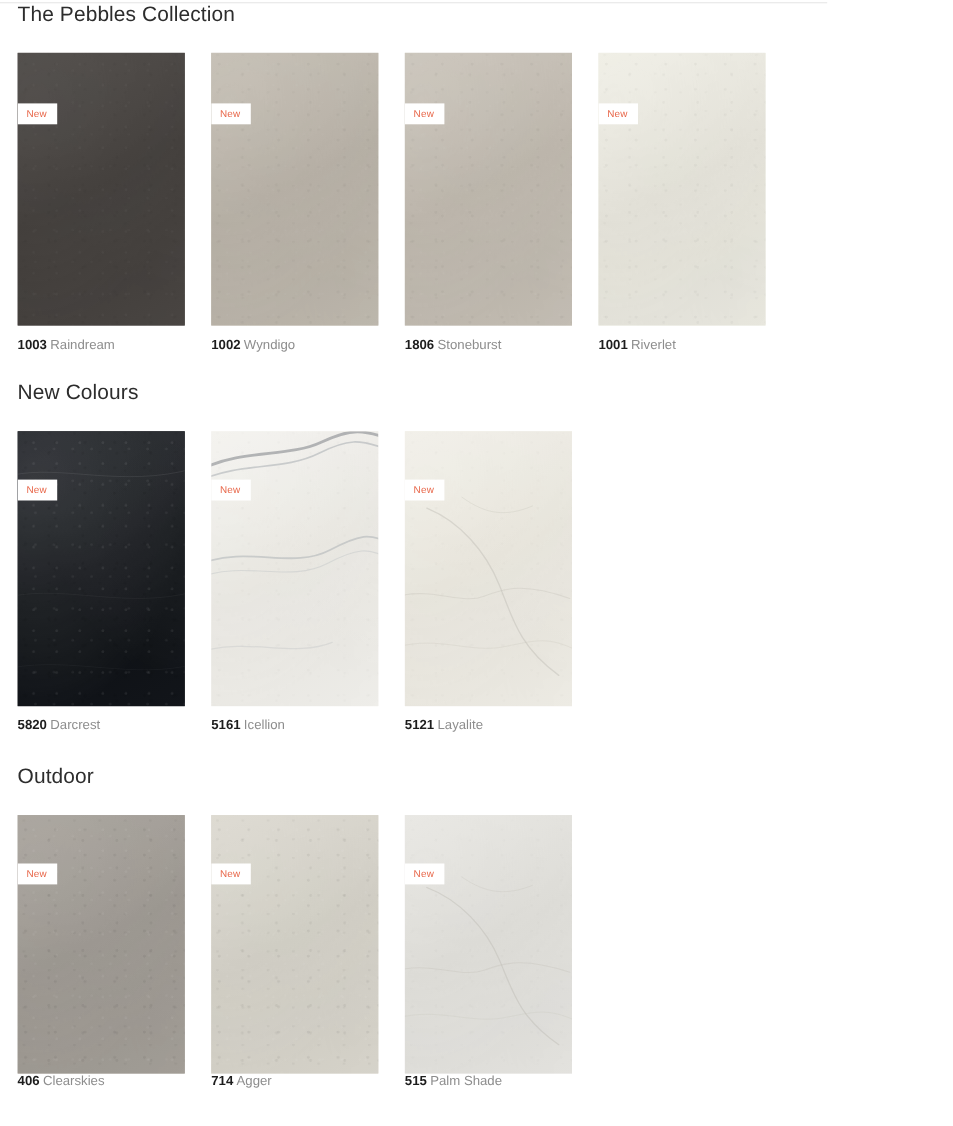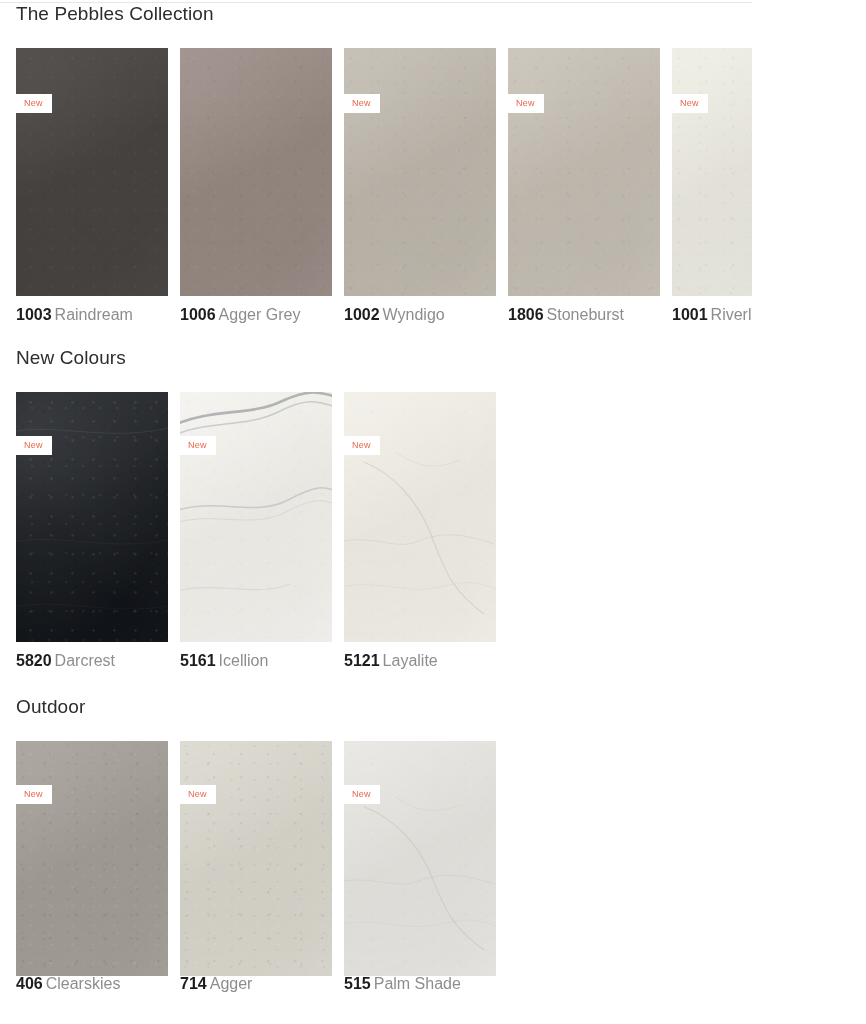--- a/index.html
+++ b/index.html
@@ -33,21 +33,21 @@
     font-size: 19px;
     font-weight: 400;
     color: #2d2d2d;
     letter-spacing: 0.1px;
     margin: 0;
     line-height: 1;
   }
   .grid {
     display: flex;
     flex-wrap: nowrap;
-    gap: 12px;
+    gap: 24px;
     align-items: flex-end;
   }
   .swatch-cell {
     width: 152px;
     flex: 0 0 152px;
   }
   .tile {
     position: relative;
     width: 152px;
     overflow: hidden;
@@ -66,21 +66,21 @@
     font-size: 9px;
     font-weight: 400;
     line-height: 1;
     padding: 5px 9px 5px 8px;
     letter-spacing: 0.2px;
     z-index: 5;
     white-space: nowrap;
   }
   .caption {
     font-family: "Liberation Sans", sans-serif;
-    font-size: 16px;
+    font-size: 12px;
     line-height: 1;
     color: #8d8d8d;
     white-space: nowrap;
   }
   .caption .code {
     color: #1d1d1d;
     font-weight: 700;
     margin-right: 3px;
   }
 
@@ -140,29 +140,20 @@
           <div class="tile" style="background: rgb(75, 71, 68);">
             <div class="tile-inner" style="background: linear-gradient(152deg, rgb(75, 71, 68) 0%, rgb(63, 59, 56) 48%, rgb(75, 71, 68) 100%);">
               <div class="tex-mottle" style="opacity: 0.3;"></div>
               <div class="tex-grain" style="opacity: 0.35;"></div>
             </div>
             <span class="badge" style="color: rgb(232, 103, 74);">New</span>
           </div>
           <div class="caption"><span class="code">1003</span><span class="name">Raindream</span></div>
         </div>
         <div class="swatch-cell">
-          <div class="tile" style="background: rgb(156, 142, 136);">
-            <div class="tile-inner" style="background: linear-gradient(152deg, rgb(156, 142, 136) 0%, rgb(142, 128, 121) 48%, rgb(156, 142, 136) 100%);">
-              <div class="tex-mottle" style="opacity: 0.4;"></div>
-              <div class="tex-grain" style="opacity: 0.4;"></div>
-            </div>
-          </div>
-          <div class="caption"><span class="code">1006</span><span class="name">Agger Grey</span></div>
-        </div>
-        <div class="swatch-cell">
           <div class="tile" style="background: rgb(195, 189, 178);">
             <div class="tile-inner" style="background: linear-gradient(152deg, rgb(195, 189, 178) 0%, rgb(182, 175, 164) 48%, rgb(195, 189, 178) 100%);">
               <div class="tex-mottle" style="opacity: 0.4;"></div>
               <div class="tex-grain" style="opacity: 0.4;"></div>
             </div>
             <span class="badge" style="color: rgb(232, 103, 74);">New</span>
           </div>
           <div class="caption"><span class="code">1002</span><span class="name">Wyndigo</span></div>
         </div>
         <div class="swatch-cell">

